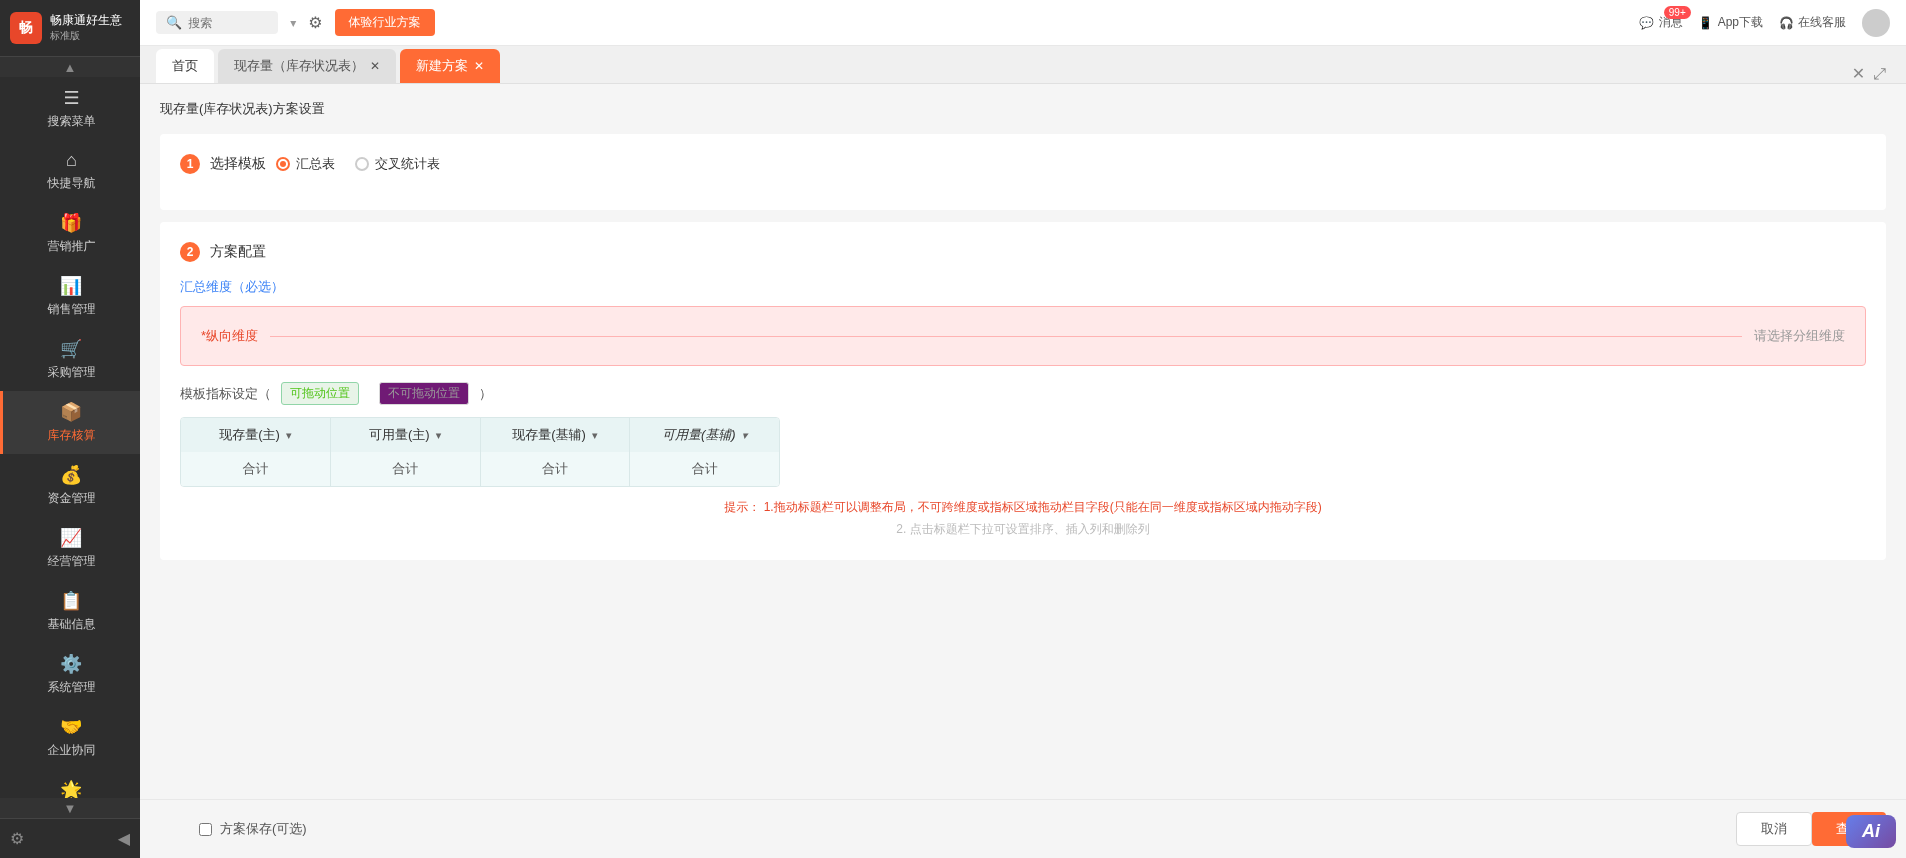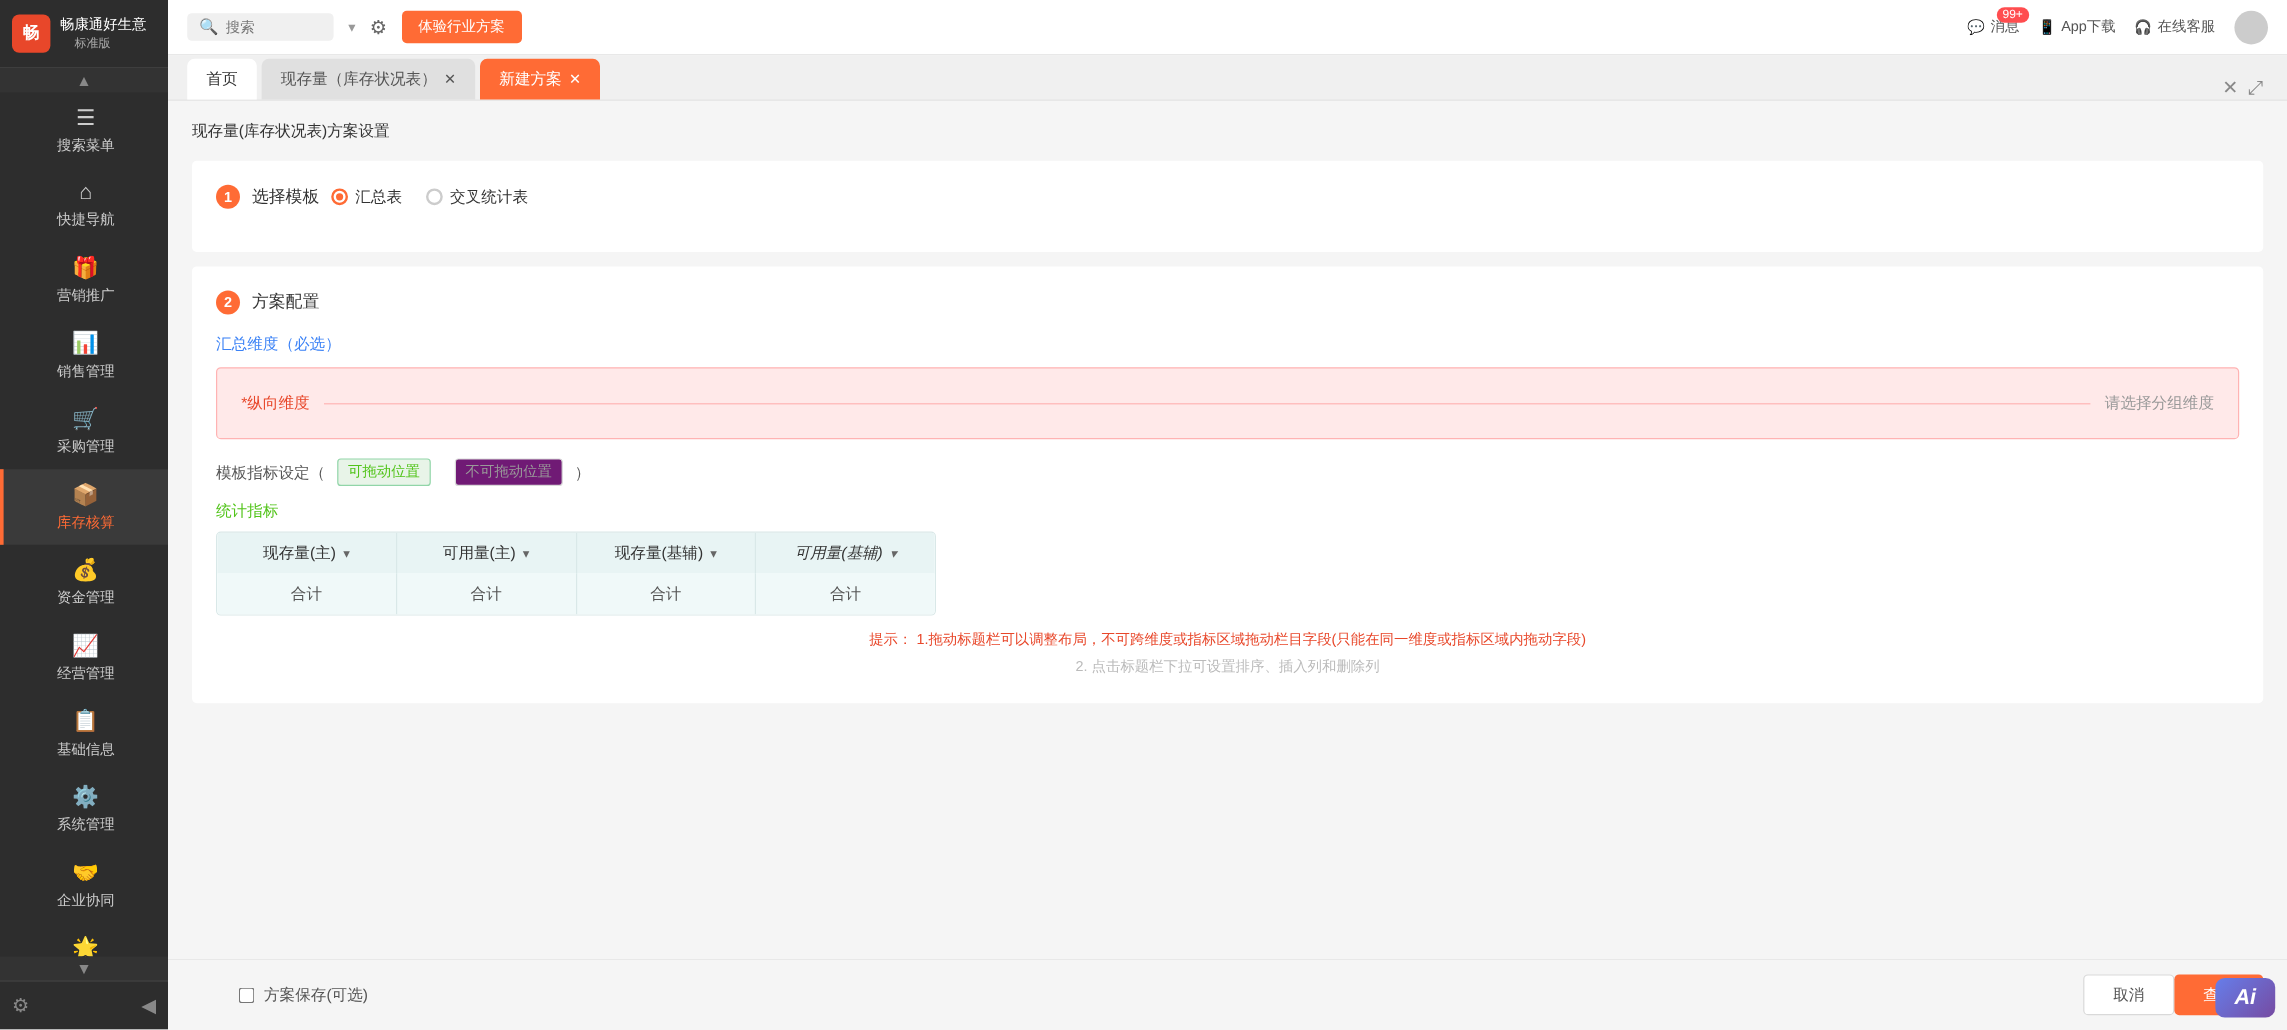--- a/index.html
+++ b/index.html
@@ -28,21 +28,21 @@
       background: #e8472a;
       border-radius: 6px;
       display: flex;
       align-items: center;
       justify-content: center;
       color: white;
       font-weight: bold;
       font-size: 14px;
     }
     .sidebar-logo-text { font-size: 12px; color: #fff; line-height: 1.3; }
-    .sidebar-logo-sub { font-size: 10px; color: #aaa; margin-left: 12px; }
+    .sidebar-logo-sub { font-size: 10px; color: #aaa; }
     .sidebar-scroll-up, .sidebar-scroll-down {
       height: 20px;
       display: flex;
       align-items: center;
       justify-content: center;
       color: #888;
       cursor: pointer;
       background: #333;
     }
     .sidebar-nav { flex: 1; overflow: hidden; }
@@ -476,21 +476,20 @@
       <div class="indicator-settings">
         <div class="indicator-settings-label">
           <span>模板指标设定（</span>
           <span class="draggable-badge">可拖动位置</span>
           <span></span>
           <span class="non-draggable-badge">不可拖动位置</span>
           <span>）</span>
         </div>
       </div>
 
-      <div class="stats-label">统计指标</div>
       <div class="stats-table">
         <div class="stats-table-header">
           <div class="stats-col">
             <span>现存量(主)</span>
             <span class="chevron-down">▾</span>
           </div>
           <div class="stats-col">
             <span>可用量(主)</span>
             <span class="chevron-down">▾</span>
           </div>

